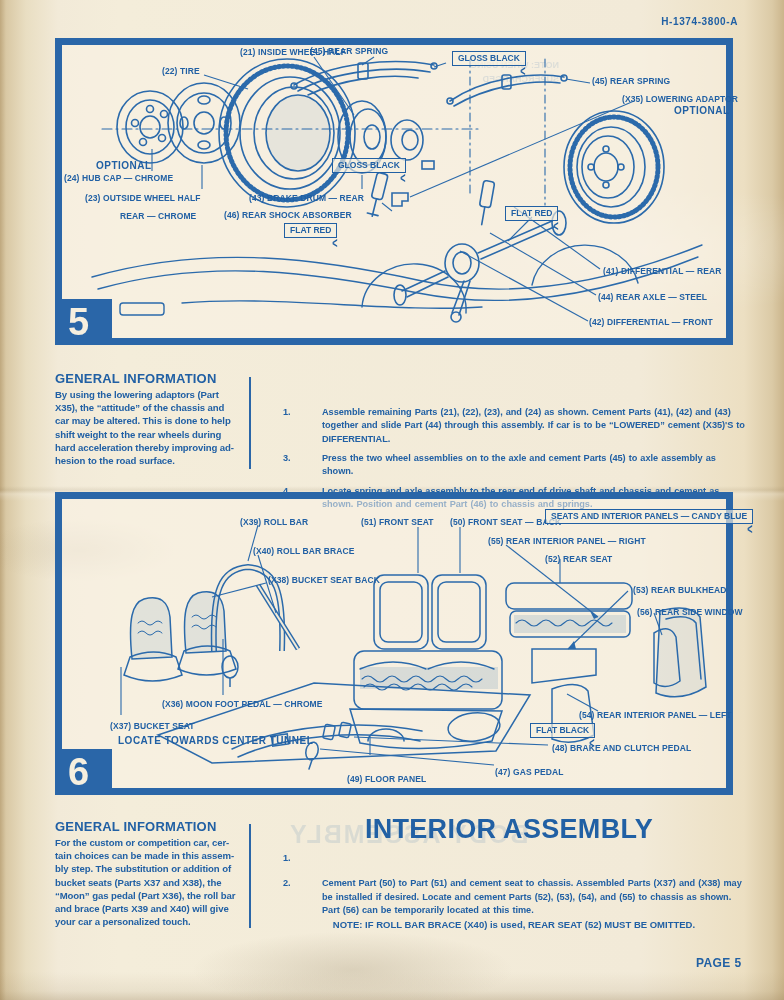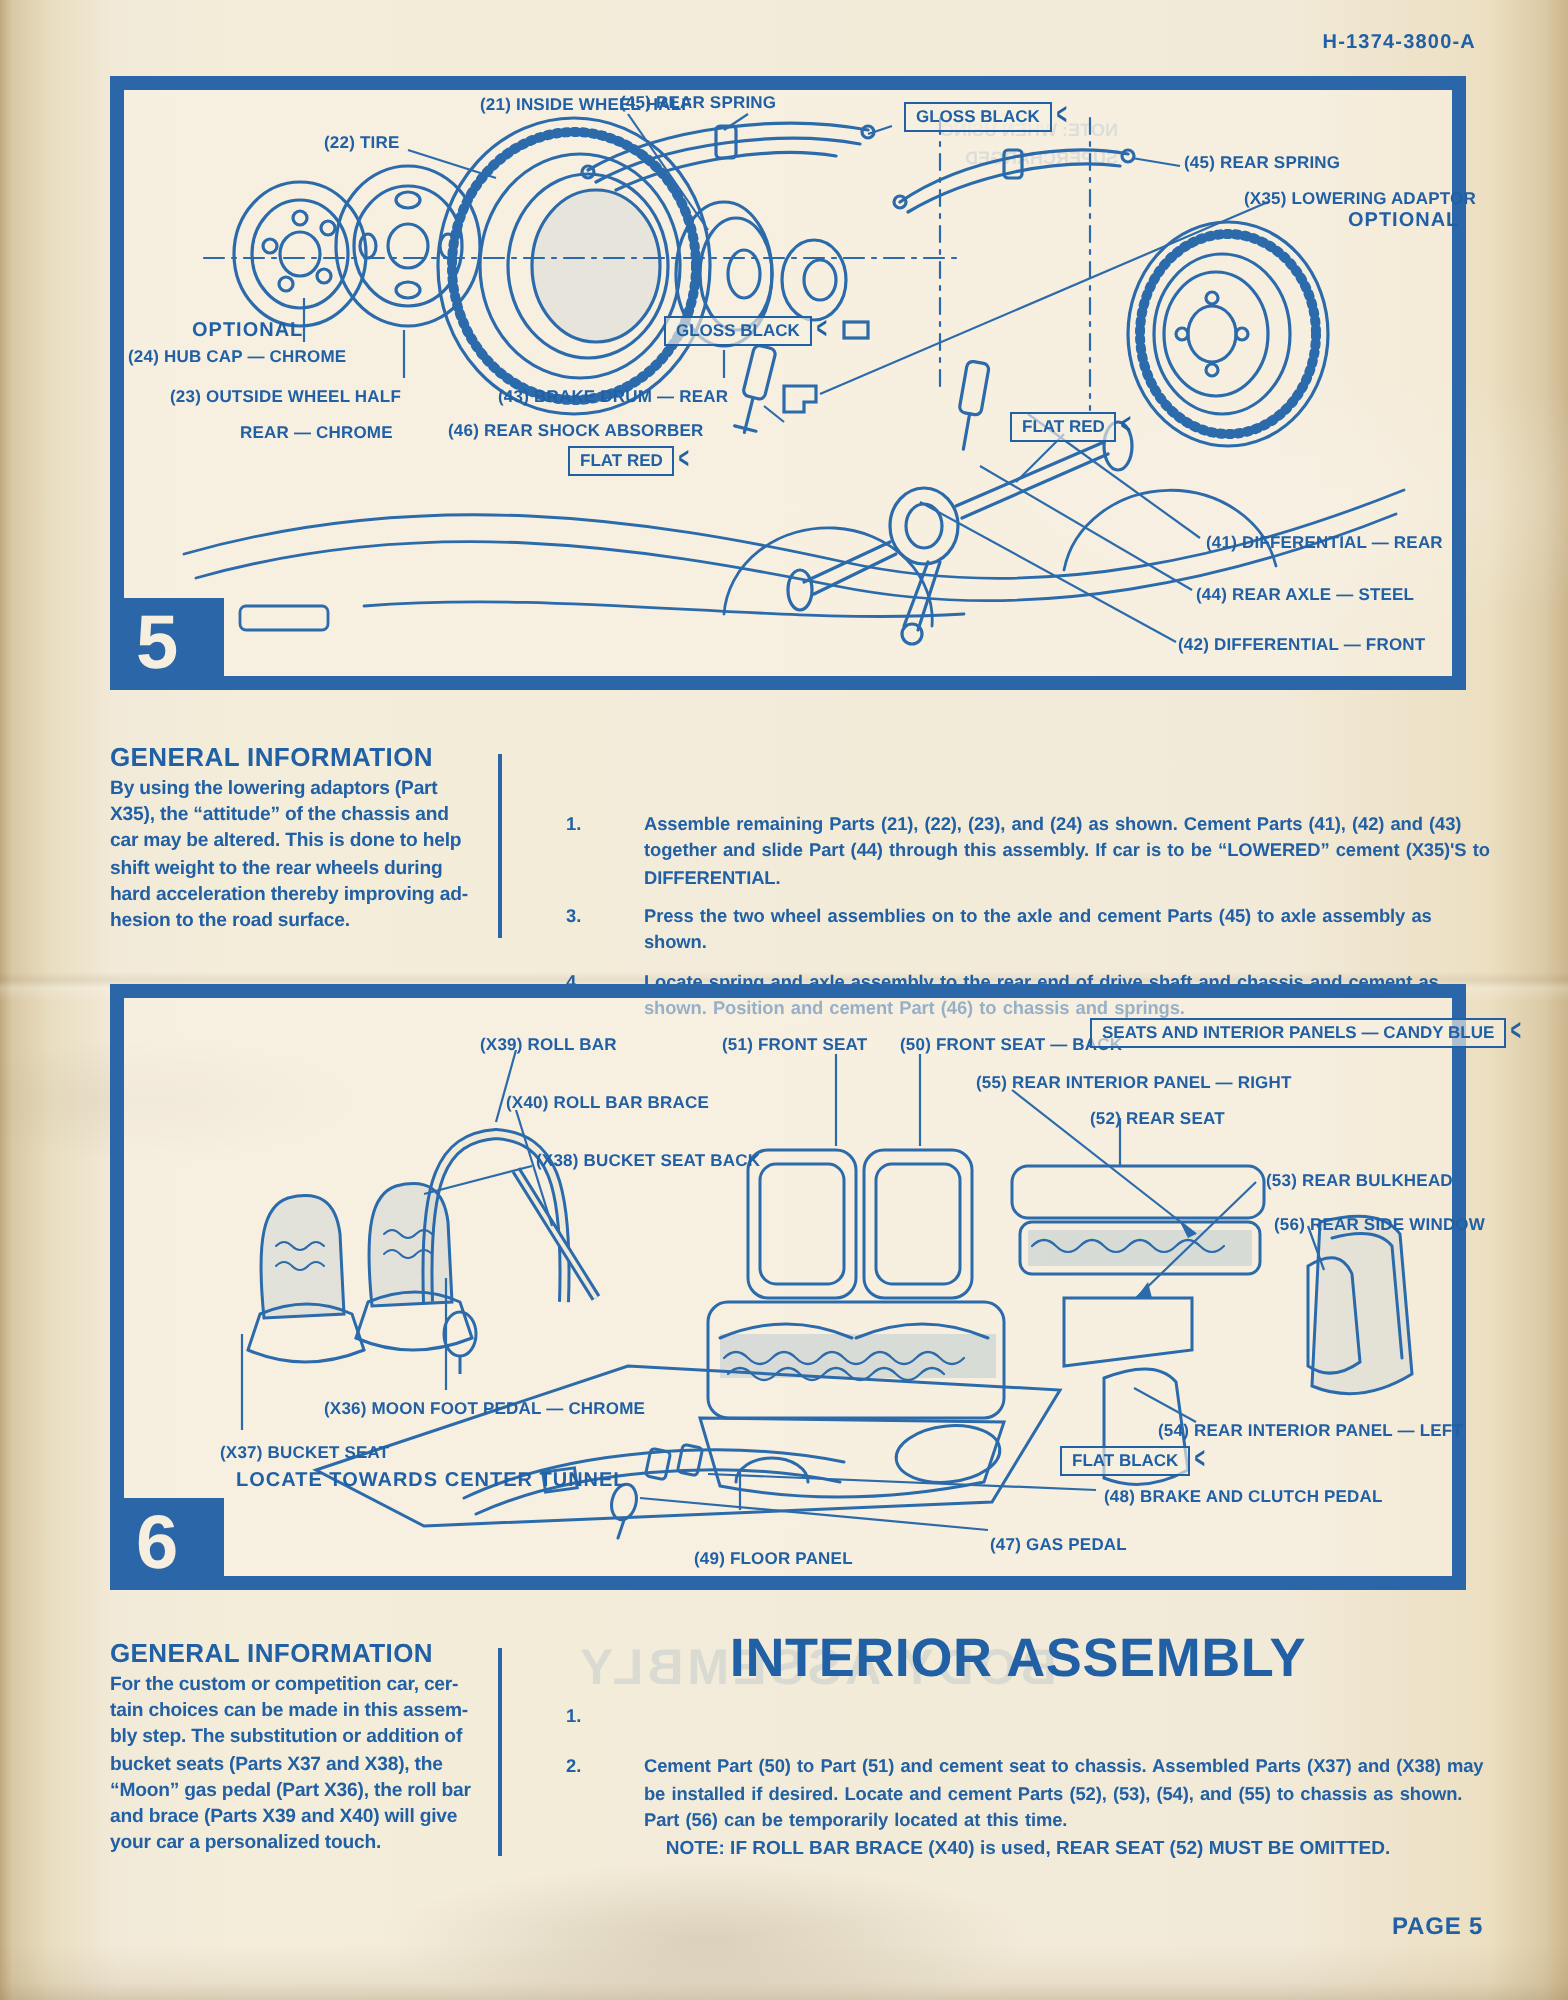--- a/index.html
+++ b/index.html
@@ -14,21 +14,21 @@
       linear-gradient(0deg, rgba(140,115,75,0.28) 0px, rgba(140,115,75,0.10) 9px, rgba(0,0,0,0) 28px),
       linear-gradient(90deg,#bfa87e 0px,#d9c8a4 6px,#e9dec2 26px,#f2ead8 58px,#f4edda 120px,#f2ead8 640px,#ecdfc2 744px,#dbcaa6 772px,#cbb58c 784px);
   }
   .abs{position:absolute;}
   .doc-code{font:700 10px "Liberation Sans",sans-serif;letter-spacing:.6px;}
   .panel{position:absolute;border:7px solid #2a66a8;background:rgba(249,243,229,0.55);}
   .steptab{position:absolute;background:#2a66a8;color:#f6efdf;display:flex;align-items:center;z-index:5;}
   .steptab span{font:700 38px/1 "Liberation Sans",sans-serif;padding-left:13px;}
   .callout{position:absolute;font:700 8.5px/1.25 "Liberation Sans",sans-serif;color:#2160a4;white-space:nowrap;letter-spacing:.1px;}
   .callout.big{font-size:10px;letter-spacing:.5px;}
-  .flag{position:absolute;display:flex;align-items:center;white-space:nowrap;}
+  .flag{position:absolute;display:flex;align-items:flex-end;white-space:nowrap;flex-direction:column;}
   .flag .bx{border:1.6px solid #2160a4;padding:1px 5px 2px;font:700 8.5px/1.2 "Liberation Sans",sans-serif;background:rgba(246,239,224,.65);}
   .flag .chev{display:inline-block;font:700 10px/1 "Liberation Sans",sans-serif;transform:scale(.9,1.5);margin-left:2px;}
   .wheelnote{position:absolute;font:700 10px/1.55 "Liberation Sans",sans-serif;letter-spacing:.3px;}
   .h-info{position:absolute;font:700 13px/1 "Liberation Sans",sans-serif;letter-spacing:.2px;}
   .p-info{position:absolute;font:700 9.6px/1.38 "Liberation Sans",sans-serif;letter-spacing:-.1px;white-space:pre-line;width:230px;}
   .vdiv{position:absolute;width:2px;background:#2a66a8;}
   .sec-title{position:absolute;font:700 27px/1 "Liberation Sans",sans-serif;text-align:center;letter-spacing:.3px;width:452px;}
   .steps{position:absolute;width:462px;}
   .step{display:flex;margin-bottom:6px;}
   .step .n{flex:none;width:15px;font:700 9.2px/1.45 "Liberation Sans",sans-serif;}

